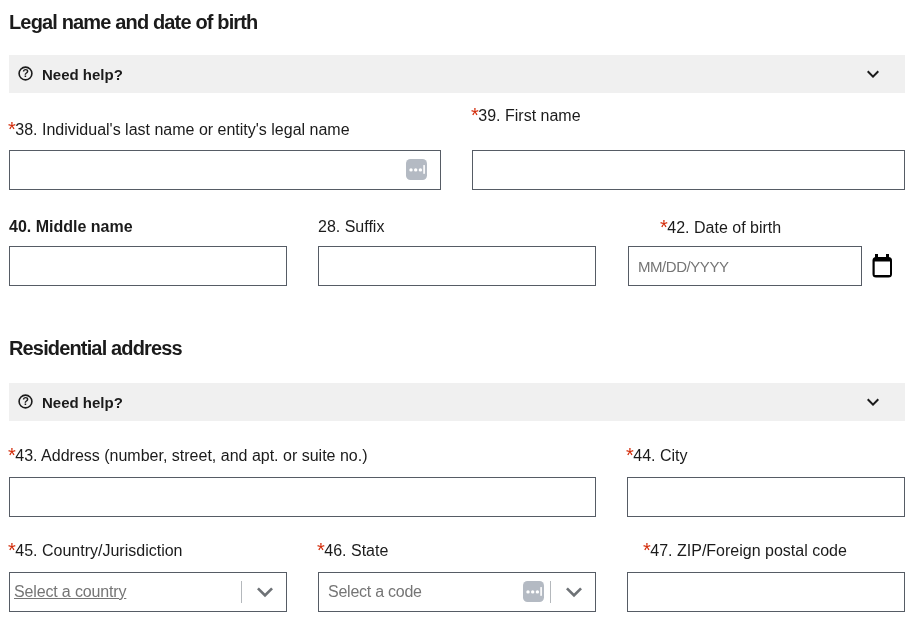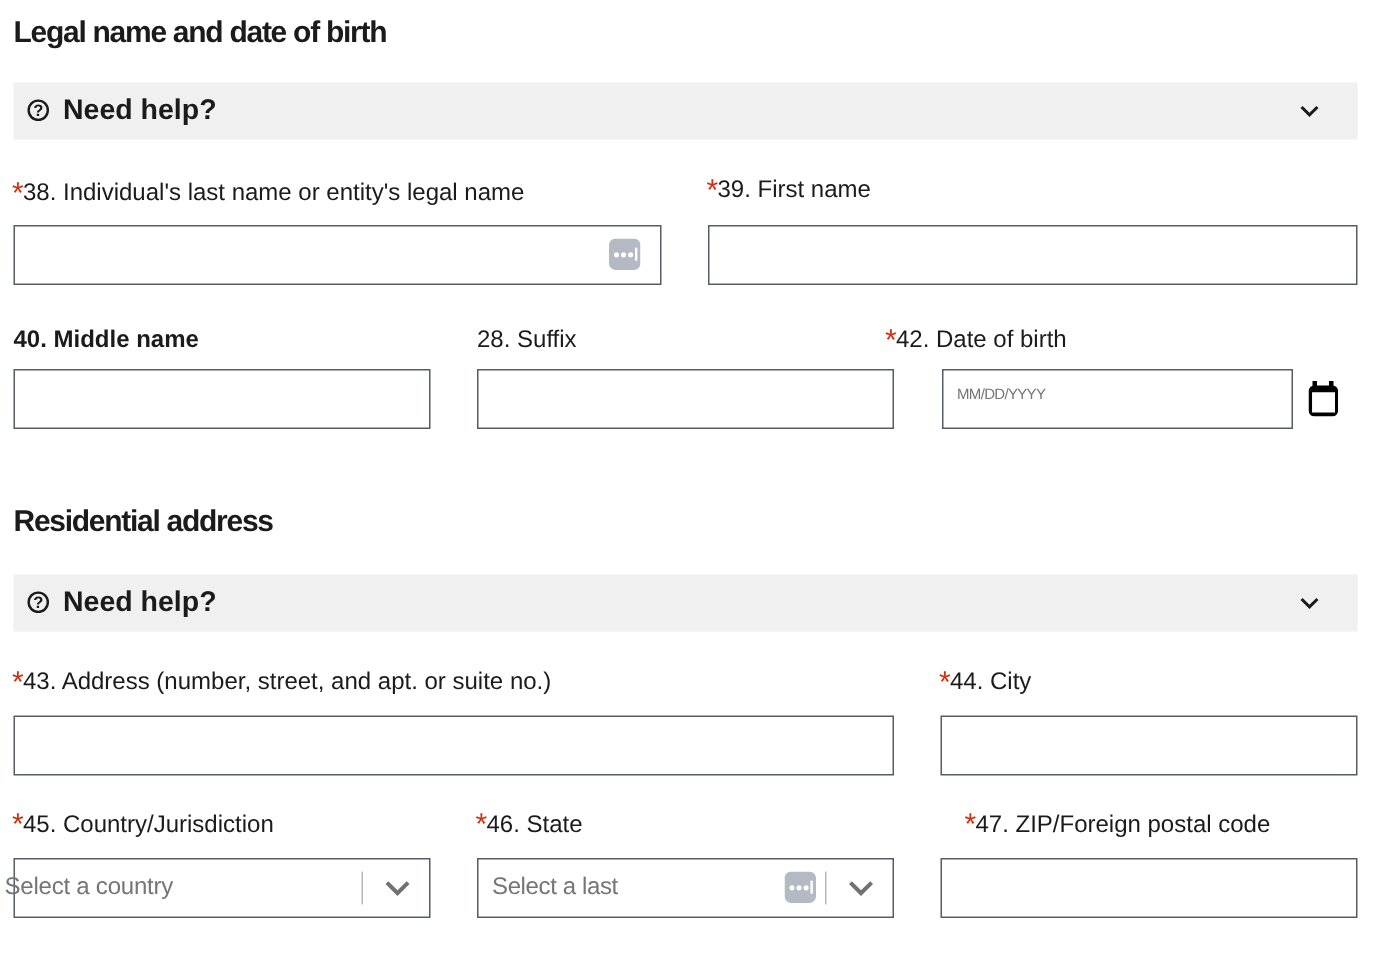--- a/index.html
+++ b/index.html
@@ -2,21 +2,21 @@
 <html><head>
 <meta charset="utf-8">
 <style>
   * { margin:0; padding:0; box-sizing:border-box; }
   html,body { width:922px; height:637px; background:#fff; }
   body { font-family:"Liberation Sans", sans-serif; color:#1b1b1b; position:relative; }
   .h2 { position:absolute; font-size:20px; line-height:24px; font-weight:bold; letter-spacing:-0.85px;text-align:right; }
   .acc { position:absolute; left:9px; width:896px; height:38px; background:#f0f0f0;
          display:flex; align-items:center; }
   .acc .qi { margin-left:9px; margin-top:-2px; }
-  .acc .t { font-size:19px; font-weight:bold; margin-left:9px; }
+  .acc .t { font-size:15px; font-weight:bold; margin-left:9px; }
   .acc .chev { position:absolute; right:20px; top:50%; transform:translateY(-50%); }
   .lab { position:absolute; font-size:16px; line-height:22px; white-space:nowrap; }
   .req { color:#d42d0b; font-size:20px; letter-spacing:-0.5px; vertical-align:-1.5px; }
   .inp { position:absolute; height:40px; border:1px solid #565c65; background:#fff; }
   .ph { position:absolute; font-size:16px; color:#757575; letter-spacing:-0.15px; }
   .pill { position:absolute; }
   .divider { position:absolute; width:1px; background:#b4b8bc; }
   .cchev { position:absolute; }
 </style>
 </head>
@@ -29,40 +29,40 @@
     <circle cx="7.5" cy="7.5" r="6.4" fill="none" stroke="#1b1b1b" stroke-width="1.6"></circle>
     <text x="7.5" y="11.4" font-size="11" font-weight="bold" font-family="Liberation Sans" fill="#1b1b1b" text-anchor="middle">?</text>
   </svg>
   <span class="t">Need help?</span>
   <svg class="chev" width="24" height="24" viewBox="0 0 24 24" fill="#1b1b1b">
     <path d="M16.59 8.59 12 13.17 7.41 8.59 6 10l6 6 6-6z"></path>
   </svg>
 </div>
 
 <div class="lab" style="left:8px; top:118px;"><span class="req">*</span>38. Individual's last name or entity's legal name</div>
-<div class="lab" style="left:471px; top:116px;"><span class="req">*</span>39. First name</div>
+<div class="lab" style="left:471px; top:104px;"><span class="req">*</span>39. First name</div>
 
 <div class="inp" style="left:9px; top:150px; width:432px;"></div>
 <svg class="pill" style="left:406px; top:159px;" width="21" height="21" viewBox="0 0 21 21">
   <rect x="0" y="0" width="21" height="21" rx="4.5" fill="#b4bac3"></rect>
   <circle cx="5.0" cy="10.9" r="1.7" fill="#fff"></circle>
   <circle cx="9.7" cy="10.9" r="1.7" fill="#fff"></circle>
   <circle cx="14.4" cy="10.9" r="1.7" fill="#fff"></circle>
   <rect x="17.3" y="6.1" width="1.6" height="8.7" fill="#fff"></rect>
 </svg>
 <div class="inp" style="left:472px; top:150px; width:433px;"></div>
 
 <div class="lab" style="left:9px; top:216px;font-weight:bold;">40. Middle name</div>
 <div class="lab" style="left:318px; top:216px;">28. Suffix</div>
-<div class="lab" style="left:590px; top:216px;"><span class="req">*</span>42. Date of birth</div>
+<div class="lab" style="left:660px; top:216px;"><span class="req">*</span>42. Date of birth</div>
 
 <div class="inp" style="left:9px; top:246px; width:278px;"></div>
 <div class="inp" style="left:318px; top:246px; width:278px;"></div>
 <div class="inp" style="left:628px; top:246px; width:234px;"></div>
-<div class="ph" style="left:638px; top:257.5px; font-size:10px; letter-spacing:-0.45px;">MM/DD/YYYY</div>
+<div class="ph" style="left:638px; top:257.5px; font-size:15px; letter-spacing:-0.45px;">MM/DD/YYYY</div>
 <svg class="pill" style="left:872px; top:254px;" width="21" height="24" viewBox="0 0 21 24">
   <rect x="3.0" y="0" width="3" height="6" fill="#000"></rect>
   <rect x="14" y="0" width="3" height="6" fill="#000"></rect>
   <rect x="0.5" y="3" width="19.5" height="20.5" rx="3.5" fill="#000"></rect>
   <rect x="2.7" y="7.5" width="15.3" height="13.5" fill="#fff"></rect>
 </svg>
 
 <div class="h2" style="left:9px; top:336px;">Residential address</div>
 
 <div class="acc" style="top:383px;">
@@ -80,28 +80,28 @@
 <div class="lab" style="left:626px; top:443.5px;"><span class="req">*</span>44. City</div>
 
 <div class="inp" style="left:9px; top:477px; width:587px;"></div>
 <div class="inp" style="left:627px; top:477px; width:278px;"></div>
 
 <div class="lab" style="left:8px; top:539px;"><span class="req">*</span>45. Country/Jurisdiction</div>
 <div class="lab" style="left:317px; top:539px;"><span class="req">*</span>46. State</div>
 <div class="lab" style="left:606px; top:539px;margin-left:37px;"><span class="req">*</span>47. ZIP/Foreign postal code</div>
 
 <div class="inp" style="left:9px; top:572px; width:278px;"></div>
-<div class="ph" style="left:3px; top:582.5px;">Select a country</div>
+<div class="ph" style="left:14px; top:582.5px;text-decoration:underline;">Select a country</div>
 <div class="divider" style="left:241px; top:581px; height:22px;"></div>
 <svg class="cchev" style="left:249px; top:576px;" width="32" height="32" viewBox="0 0 24 24" fill="#6e7276">
   <path d="M16.59 8.59 12 13.17 7.41 8.59 6 10l6 6 6-6z"></path>
 </svg>
 
 <div class="inp" style="left:318px; top:572px; width:278px;"></div>
-<div class="ph" style="left:328px; top:582.5px; letter-spacing:-0.25px;">Select a last</div>
+<div class="ph" style="left:328px; top:582.5px; letter-spacing:-0.25px;">Select a code</div>
 <svg class="pill" style="left:523px; top:581px;" width="21" height="21" viewBox="0 0 21 21">
   <rect x="0" y="0" width="21" height="21" rx="4.5" fill="#b4bac3"></rect>
   <circle cx="5.0" cy="10.9" r="1.7" fill="#fff"></circle>
   <circle cx="9.7" cy="10.9" r="1.7" fill="#fff"></circle>
   <circle cx="14.4" cy="10.9" r="1.7" fill="#fff"></circle>
   <rect x="17.3" y="6.1" width="1.6" height="8.7" fill="#fff"></rect>
 </svg>
 <div class="divider" style="left:550px; top:581px; height:22px;"></div>
 <svg class="cchev" style="left:558px; top:576px;" width="32" height="32" viewBox="0 0 24 24" fill="#6e7276">
   <path d="M16.59 8.59 12 13.17 7.41 8.59 6 10l6 6 6-6z"></path>

